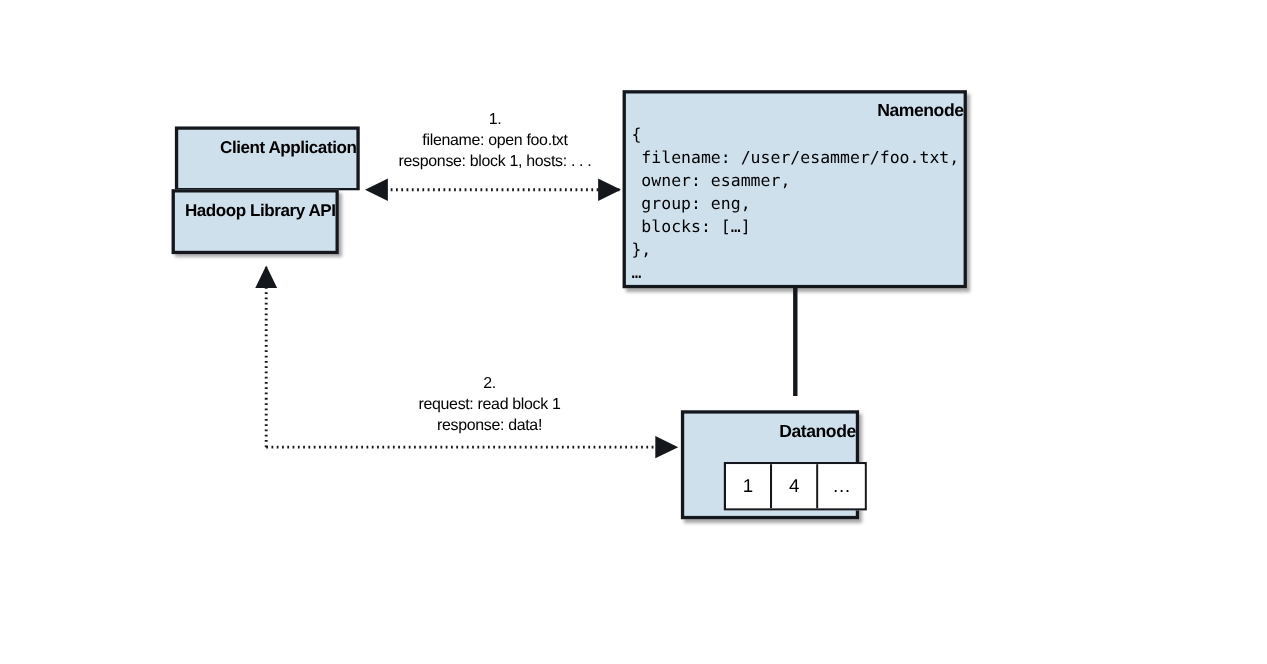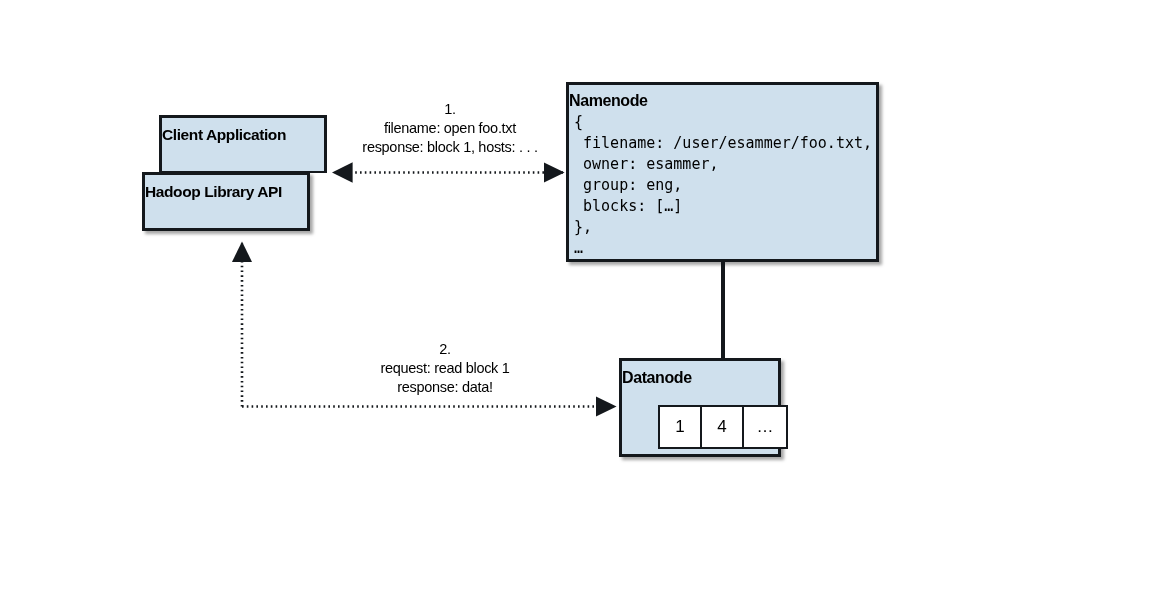--- a/index.html
+++ b/index.html
@@ -24,42 +24,42 @@
 
   
   .node-box {
     position: absolute;
     background: #cfe0ed;
     border: 3px solid #14181c;
     box-sizing: border-box;
     box-shadow: 3px 3px 3px rgba(0,0,0,0.35);
   }
   .box-title {
-    text-align: left;
+    text-align: right;
     font-weight: bold;
     font-size: 16px;
     font-family: "Liberation Sans", sans-serif;
     letter-spacing: -0.4px;
     line-height: 22px;
     color: #000;
   }
 
   
   #client-app-box {
     left: 159px;
     top: 115px;
     width: 168px;
     height: 58px;
     border-bottom-width: 2px;
     box-shadow: none;
   }
   #hadoop-api-box {
-    left: 142px;
+    left: 156px;
     top: 172px;
-    width: 168px;
+    width: 152px;
     height: 59px;
   }
   #client-app-box .box-title,
   #hadoop-api-box .box-title {
     margin-top: 6px;
     font-size: 15.5px;
   }
 
   
   #namenode-box {
@@ -79,21 +79,21 @@
     font-family: "DejaVu Sans Mono", "Liberation Mono", monospace;
     font-size: 15px;
     line-height: 21px;
     white-space: pre;
     color: #000;
   }
 
   
   #datanode-box {
     left: 619px;
-    top: 358px;
+    top: 373px;
     width: 162px;
     height: 99px;
   }
   #datanode-box .box-title {
     margin-top: 6px;
     font-size: 16px;
   }
   #block-row {
     position: absolute;
     left: 36px;

